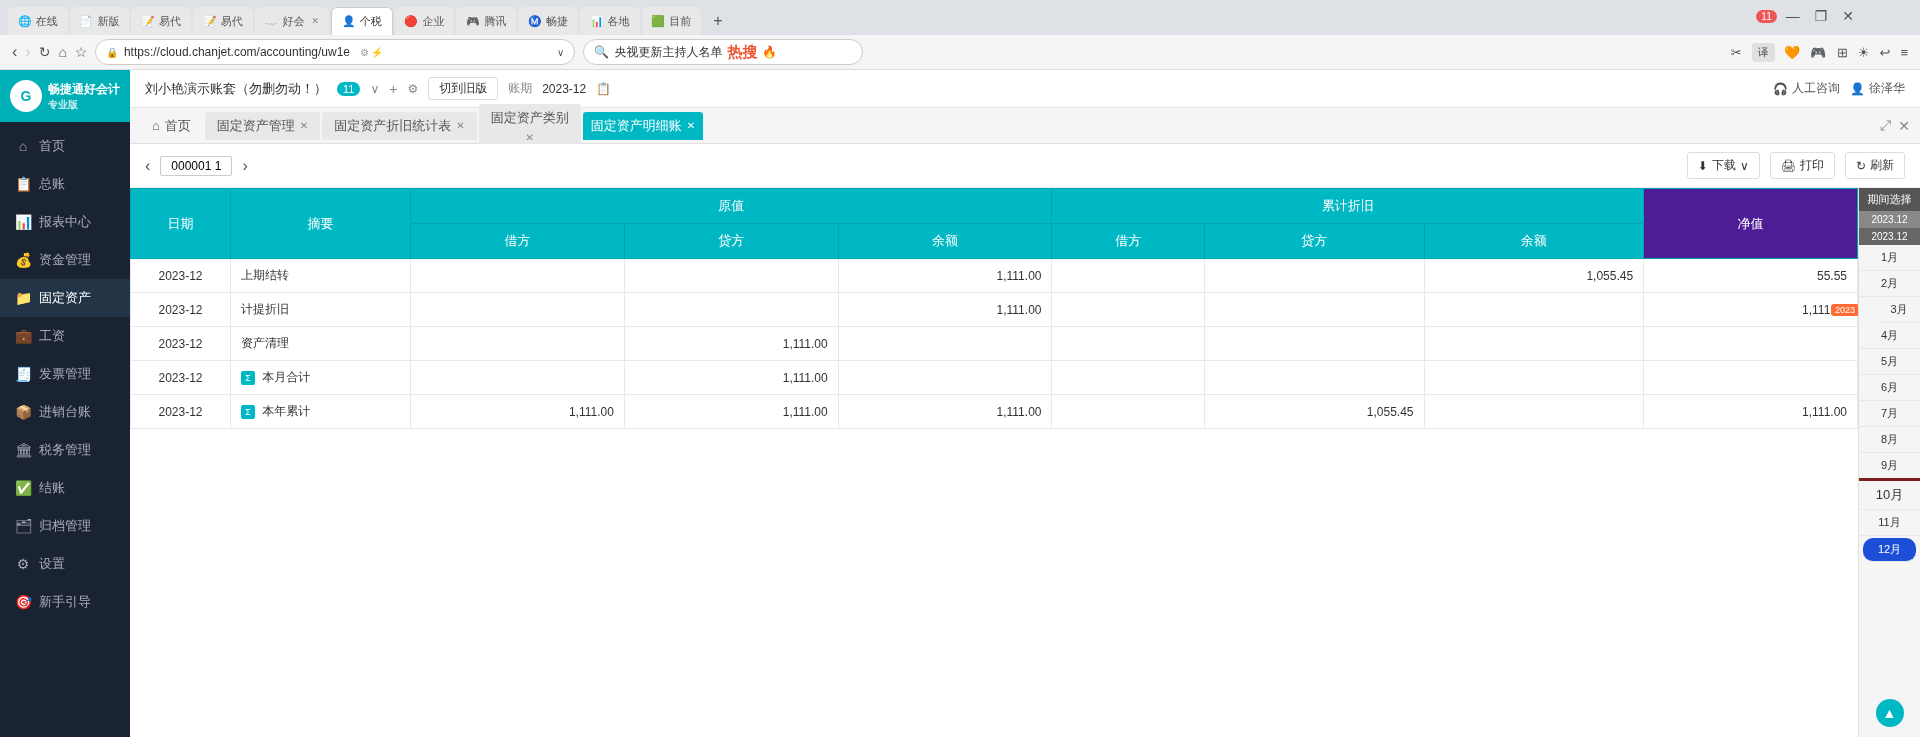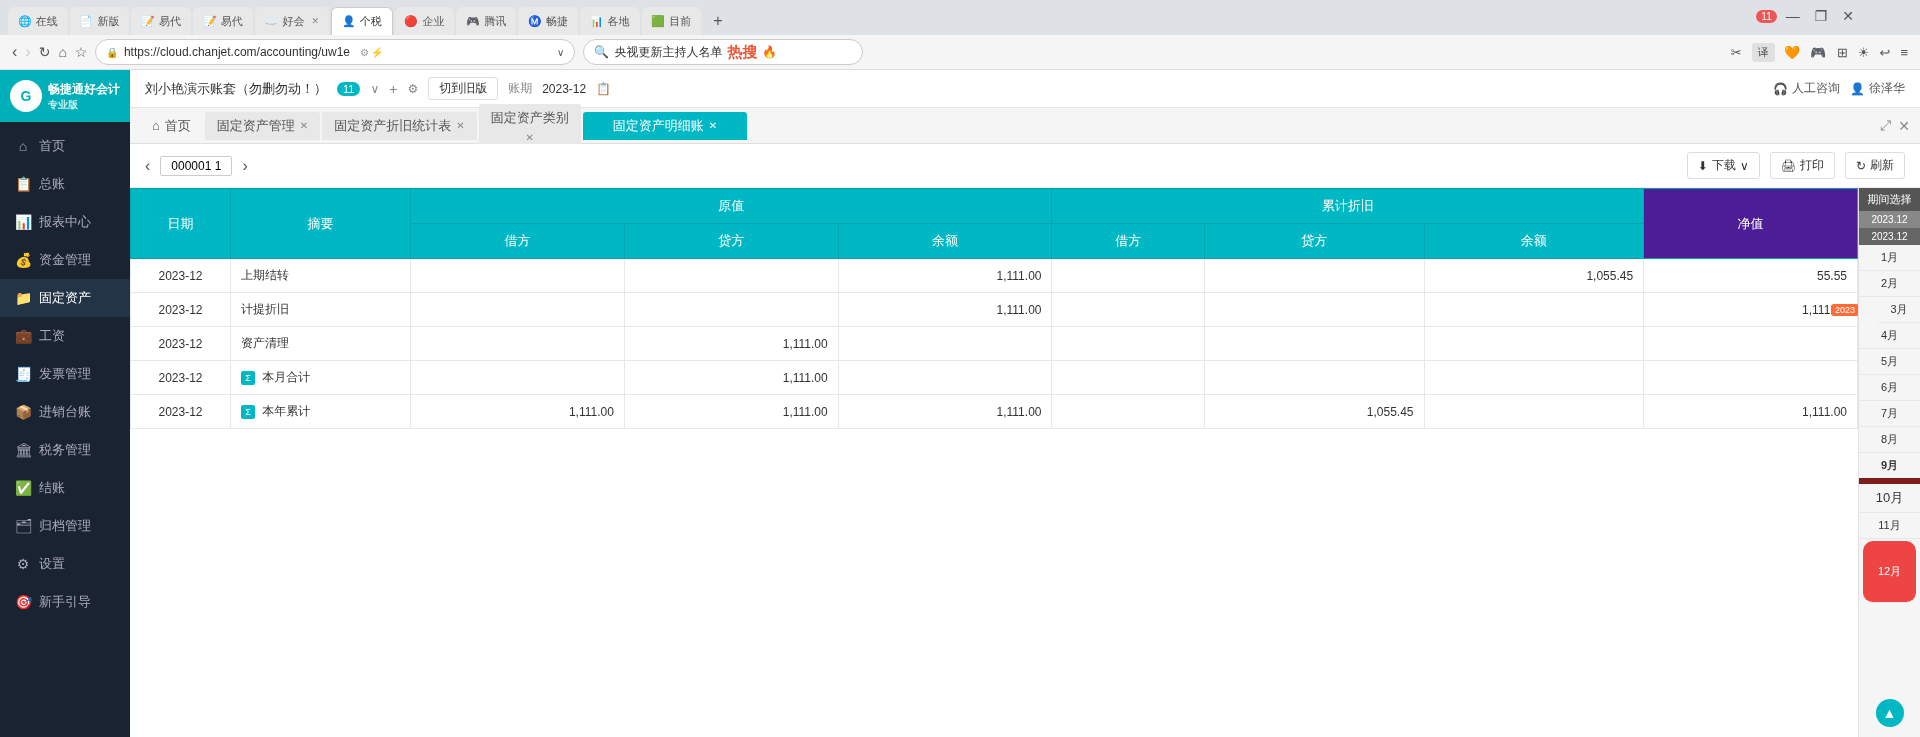--- a/index.html
+++ b/index.html
@@ -222,21 +222,21 @@
         <span style="font-size:10px;color:#888;">✕</span>
       </div>
       <div style="display:flex;align-items:center;gap:5px;padding:5px 12px;font-size:13px;color:#555;cursor:pointer;background:#e8e8e8;border-radius:3px 3px 0 0;">
         <span>固定资产折旧统计表</span>
         <span style="font-size:10px;color:#888;">✕</span>
       </div>
       <div style="display:flex;align-items:center;gap:5px;padding:5px 12px;font-size:13px;color:#555;cursor:pointer;background:#e8e8e8;border-radius:3px 3px 0 0;flex-direction:column;">
         <span>固定资产类别</span>
         <span style="font-size:10px;color:#888;">✕</span>
       </div>
-      <div style="display:flex;align-items:center;gap:5px;padding:5px 30px;font-size:13px;color:#fff;cursor:pointer;background:#00b8c4;border-radius:3px 3px 0 0;">
+      <div style="display:flex;align-items:center;gap:5px;padding:5px 8px;font-size:13px;color:#fff;cursor:pointer;background:#00b8c4;border-radius:3px 3px 0 0;">
         <span>固定资产明细账</span>
         <span style="font-size:10px;color:#fff;">✕</span>
       </div>
       <div style="flex:1;"></div>
       <span style="cursor:pointer;color:#888;font-size:14px;margin-right:5px;">⤢</span>
       <span style="cursor:pointer;color:#888;font-size:14px;">✕</span>
     </div>
 
     <div class="content">
 
@@ -360,24 +360,24 @@
           <div style="background:#888;color:#fff;font-size:10px;text-align:center;padding:3px 2px;">2023.12</div>
           <div style="background:#666;color:#fff;font-size:10px;text-align:center;padding:3px 2px;">2023.12</div>
           <div style="display:flex;align-items:center;justify-content:center;padding:5px 2px;font-size:11px;color:#333;cursor:pointer;border-bottom:1px solid #e8e8e8;">1月</div>
           <div style="display:flex;align-items:center;justify-content:center;padding:5px 2px;font-size:11px;color:#333;cursor:pointer;border-bottom:1px solid #e8e8e8;">2月</div>
           <div style="display:flex;align-items:center;justify-content:center;padding:5px 2px;font-size:11px;color:#333;cursor:pointer;border-bottom:1px solid #e8e8e8;margin-left:19px;">3月</div>
           <div style="display:flex;align-items:center;justify-content:center;padding:5px 2px;font-size:11px;color:#333;cursor:pointer;border-bottom:1px solid #e8e8e8;">4月</div>
           <div style="display:flex;align-items:center;justify-content:center;padding:5px 2px;font-size:11px;color:#333;cursor:pointer;border-bottom:1px solid #e8e8e8;">5月</div>
           <div style="display:flex;align-items:center;justify-content:center;padding:5px 2px;font-size:11px;color:#333;cursor:pointer;border-bottom:1px solid #e8e8e8;">6月</div>
           <div style="display:flex;align-items:center;justify-content:center;padding:5px 2px;font-size:11px;color:#333;cursor:pointer;border-bottom:1px solid #e8e8e8;text-align:right;">7月</div>
           <div style="display:flex;align-items:center;justify-content:center;padding:5px 2px;font-size:11px;color:#333;cursor:pointer;border-bottom:1px solid #e8e8e8;">8月</div>
-          <div style="display:flex;align-items:center;justify-content:center;padding:5px 2px;font-size:11px;color:#333;cursor:pointer;border-bottom:6px solid #7f1d1d;font-weight:bold;">9月</div>
+          <div style="display:flex;align-items:center;justify-content:center;padding:5px 2px;font-size:11px;color:#333;cursor:pointer;border-bottom:3px solid #7f1d1d;">9月</div>
           <div style="display:flex;align-items:center;justify-content:center;padding:5px 2px;font-size:13px;color:#333;cursor:pointer;border-bottom:1px solid #e8e8e8;">10月</div>
           <div style="display:flex;align-items:center;justify-content:center;padding:5px 2px;font-size:11px;color:#333;cursor:pointer;border-bottom:1px solid #e8e8e8;">11月</div>
-          <div style="display:flex;align-items:center;justify-content:center;padding:23px 4px;font-size:11px;color:#fff;cursor:pointer;border-bottom:1px solid #e8e8e8;background:#ef4444;border-radius:10px;margin:2px 4px;">12月</div>
+          <div style="display:flex;align-items:center;justify-content:center;padding:4px 4px;font-size:11px;color:#fff;cursor:pointer;border-bottom:1px solid #e8e8e8;background:#1d4ed8;border-radius:10px;margin:2px 4px;">12月</div>
 
           <div style="flex:1;display:flex;flex-direction:column;align-items:center;justify-content:flex-end;padding-bottom:10px;gap:8px;">
             <div style="width:28px;height:28px;background:#00b8c4;border-radius:50%;display:flex;align-items:center;justify-content:center;color:#fff;cursor:pointer;font-size:14px;">▲</div>
           </div>
         </div>
       </div>
     </div>
   </div>
 </div>
 

